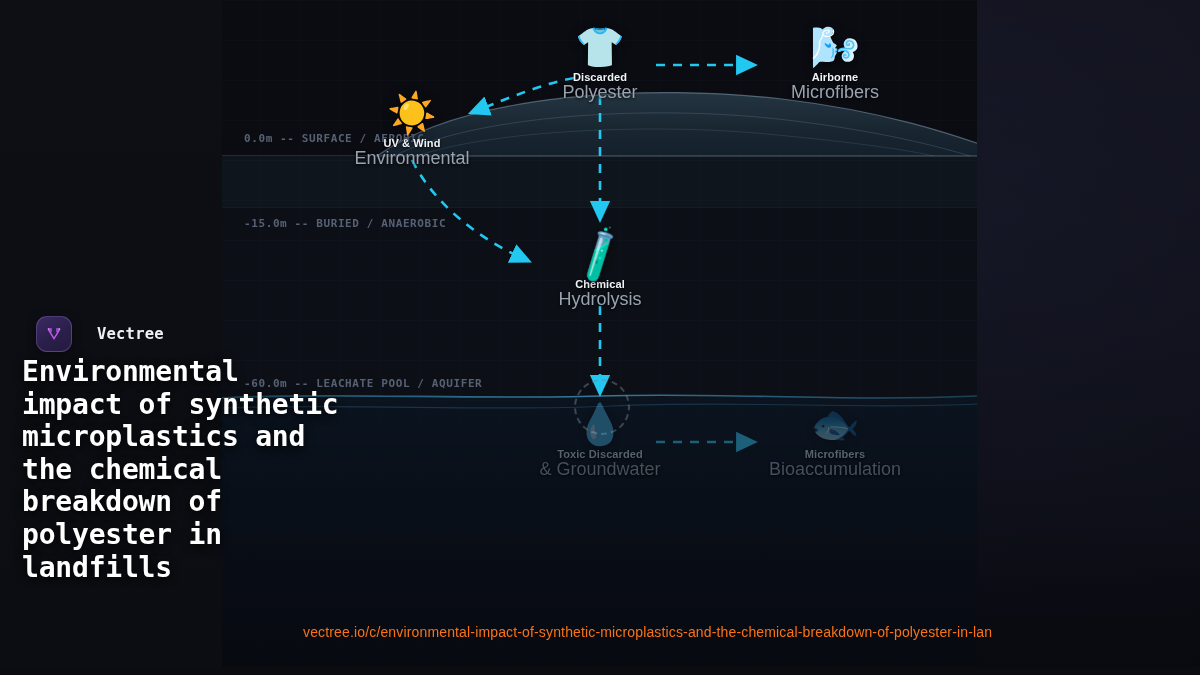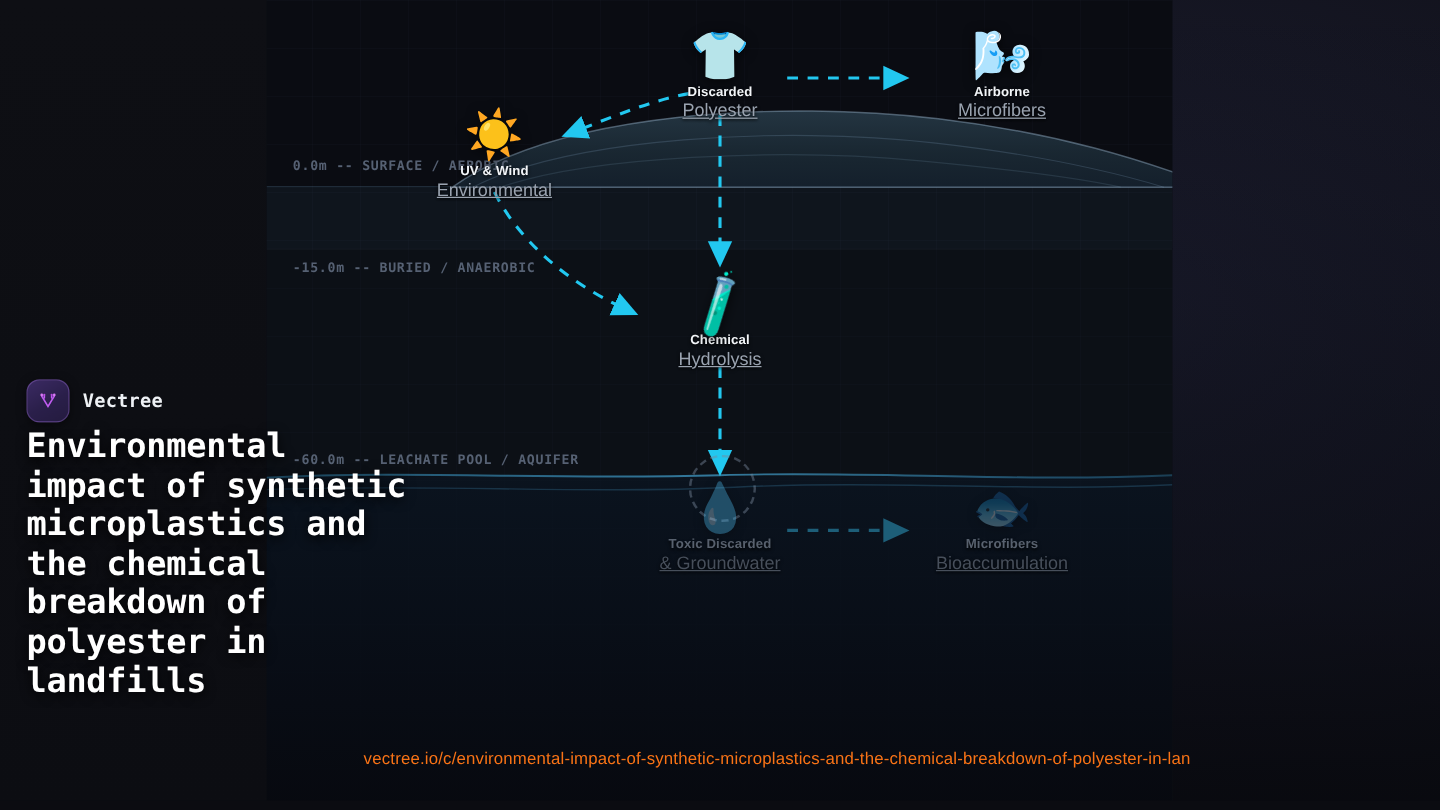--- a/index.html
+++ b/index.html
@@ -60,42 +60,41 @@
     font-size:40px;line-height:46px;height:46px;
     display:block;
     filter:drop-shadow(0 2px 5px rgba(0,0,0,.65));
   }
   .node .ttl{
     display:block;font-size:11px;font-weight:bold;color:#f2f5f8;
     line-height:15px;letter-spacing:.1px;
     text-shadow:0 1px 3px rgba(0,0,0,.9);
   }
   .node .sub{
-    display:block;font-size:15px;color:#9aa3b0;line-height:15px;
+    display:block;font-size:18px;color:#9aa3b0;line-height:15px;
     text-shadow:0 1px 3px rgba(0,0,0,.9);
-    text-decoration:underline;
   }
   .node.dim .glyph{opacity:.34;}
   .node.dim .ttl{color:#58616e;}
   .node.dim .sub{color:#474f5b;}
   .node.tilt .glyph{transform:rotate(-28deg);}
 
   
   .halo{
     position:absolute;width:52px;height:52px;margin-left:-26px;margin-top:-26px;
     border:2px dashed rgba(120,135,155,.45);border-radius:50%;
   }
 
   
   .leftpane{
     position:absolute;left:0;top:0;width:222px;height:675px;
     background:linear-gradient(180deg,#0e0f14 0%,#0c0d12 100%);
   }
   .brand{
-    position:absolute;left:22px;top:316px;display:flex;align-items:center;gap:11px;
+    position:absolute;left:36px;top:316px;display:flex;align-items:center;gap:25px;
     z-index:40;
   }
   .brand-mark{
     width:34px;height:34px;border-radius:11px;
     background:linear-gradient(150deg,#3b2a63 0%,#2a1f4a 55%,#241b3f 100%);
     border:1px solid rgba(170,120,230,.32);
     display:flex;align-items:center;justify-content:center;
     box-shadow:0 2px 8px rgba(0,0,0,.5);
   }
   .brand-name{

